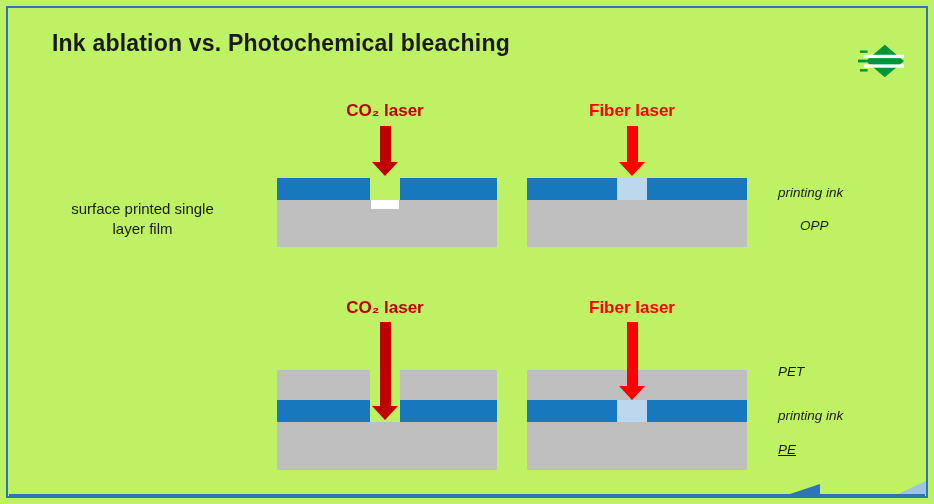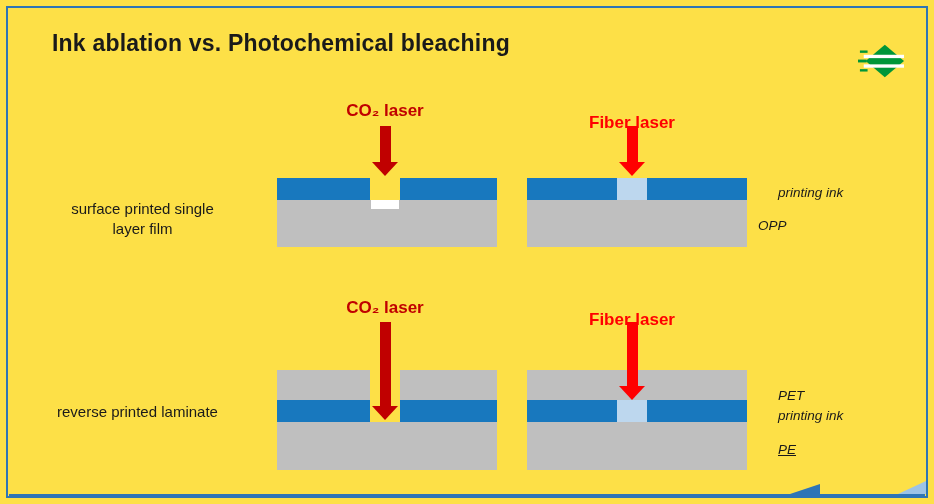--- a/index.html
+++ b/index.html
@@ -1,26 +1,26 @@
 <!DOCTYPE html>
 <html><head>
 <meta charset="utf-8">
 <style>
   html,body { margin:0; padding:0; background:#ffffff; font-family:"Liberation Sans", sans-serif; }
-  .slide { position:relative; width:934px; height:504px; background:#fde047; overflow:hidden; }
+  .slide { position:relative; width:934px; height:504px; background:#bef264; overflow:hidden; }
   .frame { position:absolute; inset:6px; border:2px solid #2E75B6; pointer-events:none; }
 
   .title { position:absolute; left:52px; top:30px; margin:0; font-size:23px; font-weight:600; color:#1a1a1a; letter-spacing:0.2px; }
 
   .logo { position:absolute; top:44px; right:30px; display:flex; align-items:center; gap:7px; }
   .logo-text { font-size:20px; font-weight:bold; color:#17365D; letter-spacing:1.5px; }
 
   .laser-label { position:absolute; width:130px; text-align:center; font-size:17px; font-weight:600; }
   .laser-co2 { color:#C00000; }
-  .laser-fiber { color:#FF0000;margin-top:12px; }
+  .laser-fiber { color:#FF0000; }
 
   .row-label { position:absolute; font-size:15px; color:#1a1a1a; line-height:1.35; }
 
   .layer { position:absolute; }
   .blue   { background:#1878BE; }
   .gray   { background:#BFBFBF; }
   .bleach { background:#BDD7EE; }
   .white  { background:#ffffff; }
 
   .side-label { position:absolute; font-size:13.5px; font-style:italic; color:#1a1a1a; }
@@ -75,23 +75,22 @@
   <div class="layer blue" style="left:277px; top:178px; width:93px;  height:22px;"></div>
   <div class="layer blue" style="left:400px; top:178px; width:97px;  height:22px;"></div>
   <div class="layer gray" style="left:277px; top:200px; width:220px; height:47px;"></div>
   <div class="layer white" style="left:371px; top:200px; width:28px; height:9px;"></div>
 
   <div class="layer blue" style="left:527px; top:178px; width:220px; height:22px;"></div>
   <div class="layer bleach" style="left:617px; top:178px; width:30px; height:22px;"></div>
   <div class="layer gray" style="left:527px; top:200px; width:220px; height:47px;"></div>
 
   <div class="side-label" style="left:778px; top:185px;">printing ink</div>
-  <div class="side-label" style="left:758px; top:218px;">OPP</div>
+  <div class="side-label" style="left:800px; top:218px;">OPP</div>
 
-  <div class="row-label" style="left:57px; top:402px; width:230px;">reverse printed laminate</div>
 
   <div class="laser-label laser-co2" style="left:320px; top:298px;">CO₂ laser</div>
   <div class="laser-label laser-fiber" style="left:567px; top:298px;">Fiber laser</div>
 
   <div class="layer gray" style="left:277px; top:370px; width:93px;  height:30px;"></div>
   <div class="layer gray" style="left:400px; top:370px; width:97px;  height:30px;"></div>
   <div class="layer blue" style="left:277px; top:400px; width:93px;  height:22px;"></div>
   <div class="layer blue" style="left:400px; top:400px; width:97px;  height:22px;"></div>
   <div class="layer gray" style="left:277px; top:422px; width:220px; height:48px;"></div>
 
@@ -103,20 +102,20 @@
   <div class="arrow arrow-co2" style="left:372px; top:322px;">
     <div class="shaft" style="height:84px;"></div>
       <div class="head"></div>
   </div>
 
   <div class="arrow arrow-fiber" style="left:619px; top:322px;">
     <div class="shaft" style="height:64px;"></div>
       <div class="head"></div>
   </div>
 
-  <div class="side-label" style="left:778px; top:388px;">PET</div>
+  <div class="side-label" style="left:778px; top:364px;">PET</div>
   <div class="side-label" style="left:778px; top:408px;">printing ink</div>
   <div class="side-label" style="left:778px; top:442px;text-decoration:underline;">PE</div>
 
   <div class="bottom-line"></div>
   <div class="tri tri-1"></div>
   <div class="tri tri-2"></div>
 </div>
 
 </body></html>

